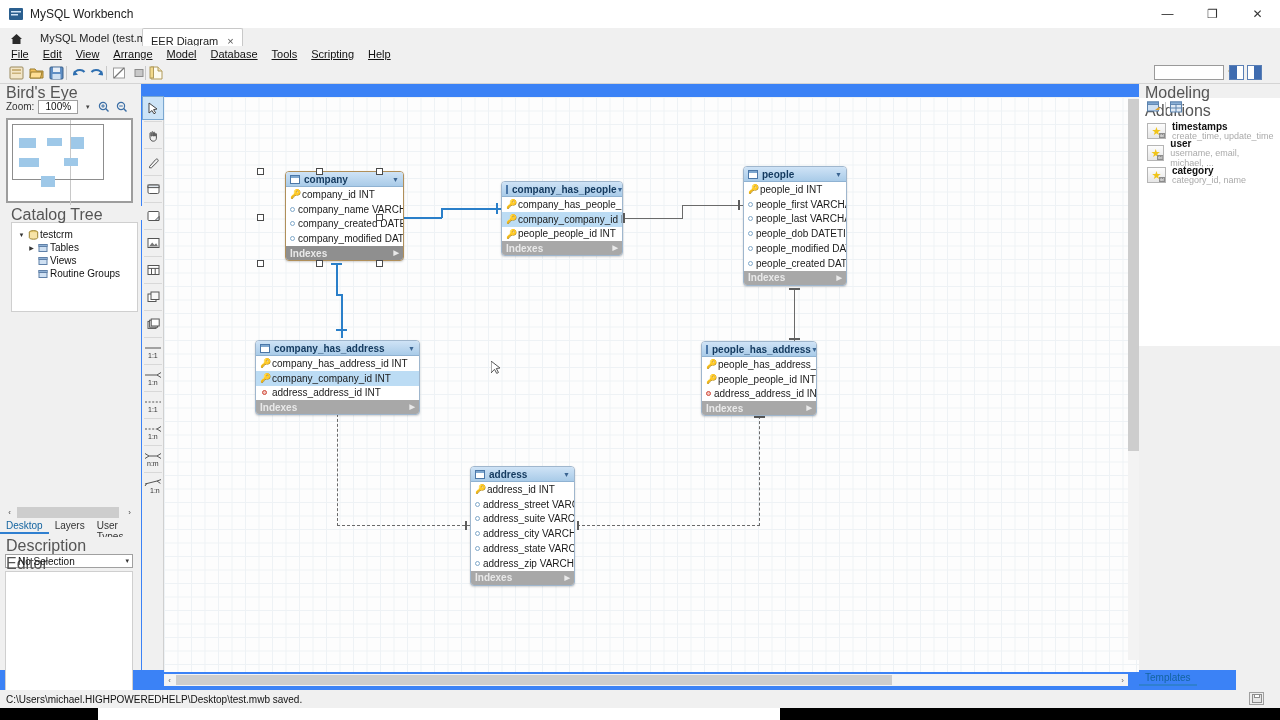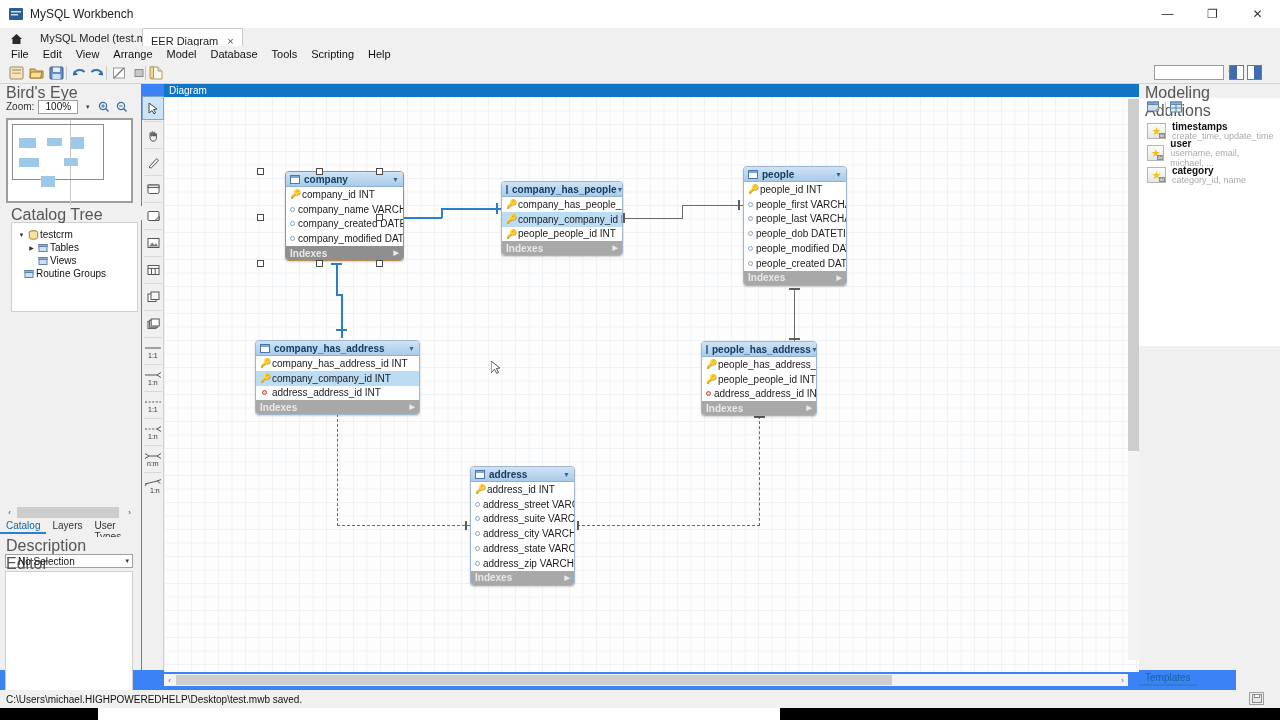--- a/index.html
+++ b/index.html
@@ -20,21 +20,21 @@
   
   .doctabs { position:absolute; left:0; top:28px; width:1280px; height:20px; background:#f0f0f0; border-bottom:1px solid #c8c8c8; }
   .home-tab { position:absolute; left:4px; top:2px; width:24px; height:18px; display:flex; align-items:center; justify-content:center; }
   .dtab { position:absolute; top:0; height:20px; display:flex; align-items:center; padding:0 8px; font-size:11px; color:#222; }
   .dtab.inactive { background:#f0f0f0; }
   .dtab.active { background:#ffffff; border:1px solid #c8c8c8; border-bottom:1px solid #fff; border-radius:2px 2px 0 0; }
   .dtab .x { margin-left:9px; color:#555; font-size:11px; }
 
   
   .menubar { position:absolute; left:0; top:46px; width:1280px; height:16px; background:#f0f0f0; display:flex; align-items:center; padding-left:4px; }
-  .menuitem { padding:1px 7px; font-size:11px; color:#111; }
+  .menuitem { padding:1px 7px; font-size:11px; color:#111;text-decoration:underline; }
 
   
   .toolbar { position:absolute; left:0; top:62px; width:1280px; height:22px; background:#f0f0f0; border-bottom:1px solid #d4d4d4; }
   .tbtn { position:absolute; top:3px; width:17px; height:16px; display:flex; align-items:center; justify-content:center; }
   .tsep { position:absolute; top:4px; width:1px; height:14px; background:#c9c9c9; }
   .tb-search { position:absolute; right:56px; top:3px; width:70px; height:15px; background:#fff; border:1px solid #9a9a9a; }
   .tb-srch-ico { position:absolute; right:38px; top:3px; width:15px; height:15px; }
   .tb-view { position:absolute; top:3px; width:15px; height:15px; border:1px solid #5a7fb5; background:#fff; }
   .tb-view i { display:block; width:7px; height:13px; background:#3f6cb0; }
 
@@ -346,21 +346,21 @@
         <div class="trow" style="padding-left:14px">
           <span class="tw"></span>
           <span class="ticon">
             <svg width="11" height="10">
                 <rect x="1" y="1.5" width="8" height="7" fill="#cfe0f2" stroke="#5f80a8"></rect>
                 <rect x="1" y="1.5" width="8" height="2" fill="#8fb0d4" stroke="#5f80a8"></rect>
               </svg>
           </span>
           <span>Views</span>
         </div>
-        <div class="trow" style="">
+        <div class="trow" style="padding-left:14px">
           <span class="tw"></span>
           <span class="ticon">
             <svg width="11" height="10">
                 <rect x="1" y="1.5" width="8" height="7" fill="#cfe0f2" stroke="#5f80a8"></rect>
                 <rect x="1" y="1.5" width="8" height="2" fill="#8fb0d4" stroke="#5f80a8"></rect>
               </svg>
           </span>
           <span>Routine Groups</span>
         </div>
       </div>
@@ -368,21 +368,21 @@
 
     <div class="hscroll">
       <span class="arr">‹</span>
       <span class="track">
           <span class="thumb"></span>
         </span>
       <span class="arr">›</span>
     </div>
 
     <div class="btabs">
-      <div class="btab active">Catalog</div>
+      <div class="btab active">Desktop</div>
       <div class="btab">Layers</div>
       <div class="btab">User Types</div>
     </div>
 
     <div class="desceditor">
       <div class="panelhdr">
         <span>Description Editor</span>
         <span class="dots"></span>
       </div>
       <div class="selectbox">
@@ -500,24 +500,20 @@
       <svg width="20" height="18">
           <line x1="2" y1="7" x2="14" y2="4" stroke="#555"></line>
           <path d="M14 4l4-1.4M14 4l3.4 2.4" stroke="#555" fill="none"></path>
           <path d="M2 9l2.2-3" stroke="#555"></path>
           <text x="7" y="16" font-size="7" fill="#333" font-family="Liberation Sans">1:n</text>
         </svg>
     </div>
   </div>
 
   <div class="diagwrap">
-    <div class="diaghdr">
-      <span>Diagram</span>
-      <span class="dots"></span>
-    </div>
 
     <div class="canvas">
 
       <div class="lineH blue" style="left:216px; top:120px; width:62px;"></div>
       <div class="lineV blue" style="left:277px; top:111px; height:10px;"></div>
       <div class="lineH blue" style="left:277px; top:111px; width:62px;"></div>
       <div class="tick blue" style="left:213px; top:115px; width:2px; height:11px;"></div>
       <div class="tick blue" style="left:332px; top:106px; width:2px; height:11px;"></div>
 
       <div class="lineV blue" style="left:172px; top:166px; height:32px;"></div>

